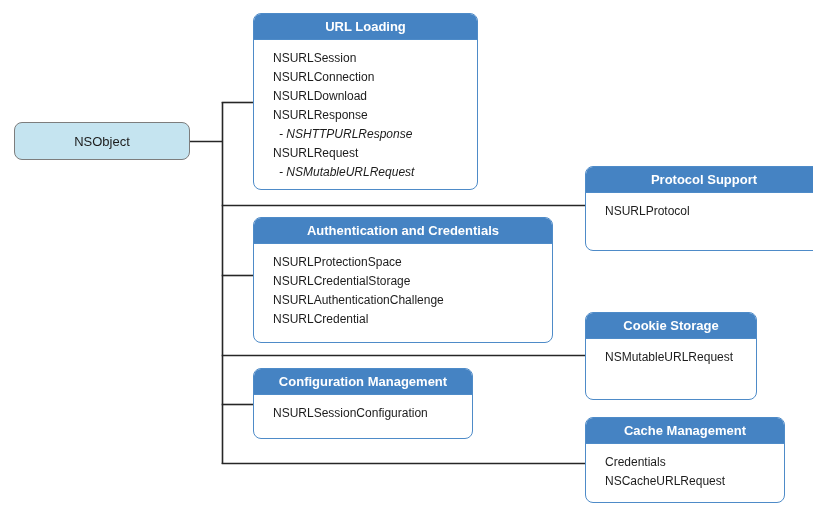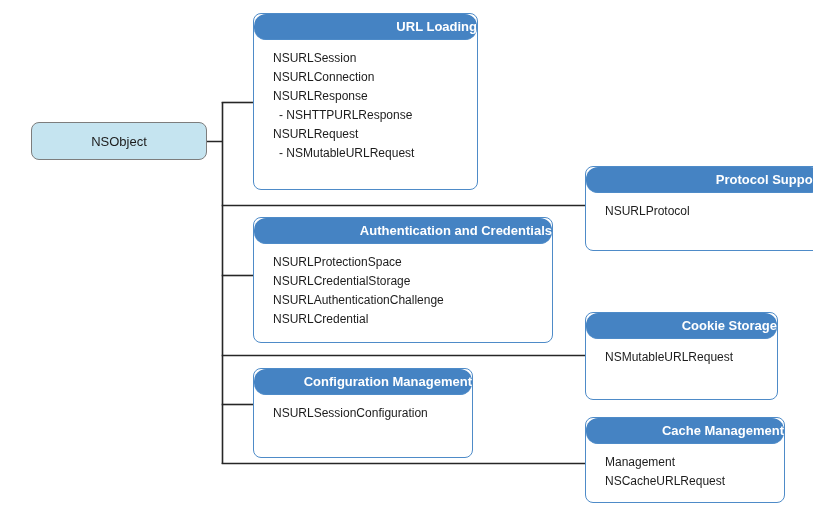--- a/index.html
+++ b/index.html
@@ -27,21 +27,21 @@
     width: 813px; height: 519px;
     z-index: 0;
   }
   .connectors path {
     stroke: var(--line_color);
     stroke-width: 1.6;
     fill: none;
   }
   .root-box {
     position: absolute;
-    left: 31px; top: 122px;
+    left: 14px; top: 122px;
     width: 176px; height: 38px;
     background: var(--root_fill);
     border: 1px solid var(--root_border);
     border-radius: 8px;
     display: flex;
     align-items: center;
     justify-content: center;
     font-size: 13px;
     color: var(--text_color);
     z-index: 1;
@@ -54,38 +54,37 @@
     border-radius: 8px;
     overflow: hidden;
     z-index: 1;
     box-sizing: border-box;
   }
   .ghead {
     background: var(--header_blue);
     color: var(--header_text);
     font-weight: bold;
     font-size: 13px;
-    text-align: right;
+    text-align: center;
     height: 25px;
     line-height: 25px;
     border-bottom: 1px solid var(--box_border_blue);
-    border-radius: 12px;
   }
   .gbody {
     list-style: none;
     margin: 0;
     padding: 9px 6px 0 19px;
   }
   .gbody li {
     font-size: 12px;
     line-height: 19px;
     color: var(--text_color);
     white-space: nowrap;
   }
-  .gbody li.sub { padding-left: 6px; }
+  .gbody li.sub { padding-left: 6px; font-style: italic; }
 </style>
 </head>
 <body>
 
 <div class="canvas">
 
   <svg class="connectors" viewBox="0 0 813 519" xmlns="http://www.w3.org/2000/svg">
     <path d="M222.5 102 V464"></path>
     <path d="M190 141.5 H222.5"></path>
     <path d="M221.7 102.5 H253"></path>
@@ -98,20 +97,21 @@
 
   <div class="root-box">
     <span>NSObject</span>
   </div>
 
   <div class="group" style="left:253px; top:13px; width:225px; height:177px">
     <div class="ghead">URL Loading</div>
     <ul class="gbody">
         <li>NSURLSession</li>
         <li>NSURLConnection</li>
+        <li>NSURLDownload</li>
         <li>NSURLResponse</li>
         <li class="sub">- NSHTTPURLResponse</li>
         <li>NSURLRequest</li>
         <li class="sub">- NSMutableURLRequest</li>
       </ul>
   </div>
 
   <div class="group" style="left:585px; top:166px; width:238px; height:85px">
     <div class="ghead">Protocol Support</div>
     <ul class="gbody">
@@ -122,35 +122,35 @@
   <div class="group" style="left:253px; top:217px; width:300px; height:126px">
     <div class="ghead">Authentication and Credentials</div>
     <ul class="gbody">
         <li>NSURLProtectionSpace</li>
         <li>NSURLCredentialStorage</li>
         <li>NSURLAuthenticationChallenge</li>
         <li>NSURLCredential</li>
       </ul>
   </div>
 
-  <div class="group" style="left:585px; top:312px; width:193px; height:88px">
+  <div class="group" style="left:585px; top:312px; width:172px; height:88px">
     <div class="ghead">Cookie Storage</div>
     <ul class="gbody">
         <li>NSMutableURLRequest</li>
       </ul>
   </div>
 
-  <div class="group" style="left:253px; top:368px; width:220px; height:90px">
+  <div class="group" style="left:253px; top:368px; width:220px; height:71px">
     <div class="ghead">Configuration Management</div>
     <ul class="gbody">
         <li>NSURLSessionConfiguration</li>
       </ul>
   </div>
 
   <div class="group" style="left:585px; top:417px; width:200px; height:86px">
     <div class="ghead">Cache Management</div>
     <ul class="gbody">
-        <li>Management</li>
+        <li>Credentials</li>
         <li>NSCacheURLRequest</li>
       </ul>
   </div>
 
 </div>
 
 </body></html>

